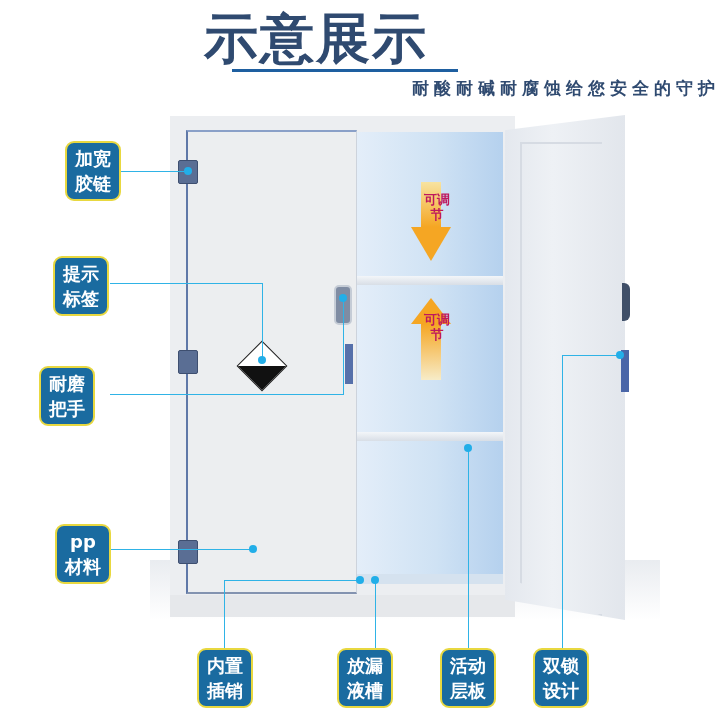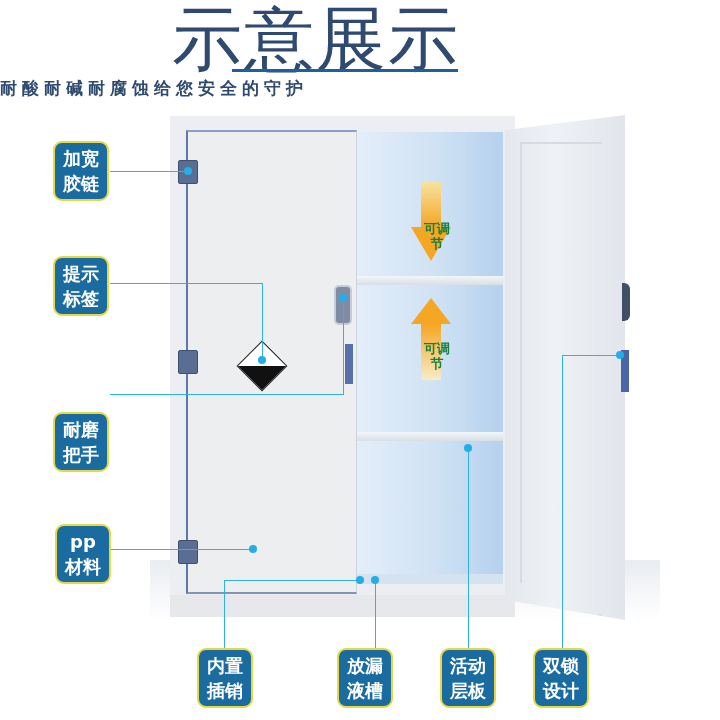--- a/index.html
+++ b/index.html
@@ -1,21 +1,21 @@
 <!DOCTYPE html>
 <html><head>
 <meta charset="utf-8">
 <style>
   html, body { margin:0; padding:0; }
   body { width:720px; height:720px; background:#ffffff; position:relative; overflow:hidden;
          font-family: "DejaVu Sans", "Liberation Sans", sans-serif; }
   .title { position:absolute; left:0; width:632px; top:8px; text-align:center;
-           font-size:70px; font-weight:normal; color:#2f4a70; letter-spacing:2px; line-height:62px; }
+           font-size:54px; font-weight:bold; color:#2f4a70; letter-spacing:2px; line-height:62px; }
   .title-underline { position:absolute; left:232px; top:69px; width:226px; height:3px; background:#1e5fa0; }
-  .subtitle { position:absolute; left:0; width:720px; top:76px; text-align:left;
+  .subtitle { position:absolute; left:0; width:720px; top:76px; text-align:right;
               font-size:17px; font-weight:bold; color:#2f4a70; letter-spacing:5px; line-height:24px; }
 
   
   .cab-shadow { position:absolute; left:150px; top:560px; width:510px; height:60px;
                 background:linear-gradient(#e9ecf0, #ffffff); }
   .cab-body { position:absolute; left:170px; top:116px; width:345px; height:500px; background:#eceef1; }
   .cab-base { position:absolute; left:170px; top:595px; width:345px; height:22px; background:#e6e8eb; }
   .left-door { position:absolute; left:186px; top:130px; width:168px; height:460px; background:#eceef0;
                border-left:2px solid #5f78a8; border-top:2px solid #8aa0c8; border-bottom:2px solid #8393b0; border-right:1px solid #cdd3dc; }
   .interior { position:absolute; left:355px; top:132px; width:148px; height:452px;
@@ -32,21 +32,21 @@
   .handle-bot { position:absolute; left:345px; top:344px; width:8px; height:40px; background:#5670aa; }
   .rlock-top { position:absolute; left:622px; top:283px; width:8px; height:38px; background:#3f4f68; border-radius:0 6px 6px 0; }
   .rlock-bot { position:absolute; left:621px; top:350px; width:8px; height:42px; background:#4a66a8; }
   .hazard { position:absolute; left:244px; top:348px; width:34px; height:34px; transform:rotate(45deg);
             background:linear-gradient(135deg,#ffffff 50%,#111 50%); border:1px solid #222; }
 
   
   .arrow { position:absolute; width:40px; }
   .arrow-stem { position:absolute; left:10px; width:20px; }
   .arrow-head { position:absolute; left:0; width:0; height:0; border-left:20px solid transparent; border-right:20px solid transparent; }
-  .arrow-text { position:absolute; left:10px; width:32px; text-align:center; font-size:13px; font-weight:bold; color:#15803d; line-height:15px;margin-top:29px; }
+  .arrow-text { position:absolute; left:10px; width:32px; text-align:center; font-size:13px; font-weight:bold; color:#be185d; line-height:15px; }
 
   
   .label { position:absolute; width:56px; background:#1a6ba0; border:2px solid #e8d840; border-radius:9px;
            color:#fff; font-size:18px; font-weight:bold; line-height:25px; text-align:center; padding:3px 0; box-sizing:border-box; }
   .line { position:absolute; background:#2fb3e6; }
   .dot { position:absolute; width:8px; height:8px; border-radius:50%; background:#22aee8; margin:-4px 0 0 -4px; }
 </style>
 </head>
 <body>
 
@@ -108,29 +108,29 @@
 <div class="line" style="left:375px; top:580px; width:1px; height:70px;"></div>
 <div class="dot" style="left:375px; top:580px;"></div>
 
 <div class="line" style="left:468px; top:448px; width:1px; height:202px;"></div>
 <div class="dot" style="left:468px; top:448px;"></div>
 
 <div class="line" style="left:562px; top:355px; width:58px; height:1px;"></div>
 <div class="line" style="left:562px; top:355px; width:1px; height:295px;"></div>
 <div class="dot" style="left:620px; top:355px;"></div>
 
-<div class="label" style="left:53px; top:141px;">
+<div class="label" style="left:65px; top:141px;">
   <div>加宽</div>
   <div>胶链</div>
 </div>
 <div class="label" style="left:53px; top:256px;">
   <div>提示</div>
   <div>标签</div>
 </div>
-<div class="label" style="left:53px; top:366px;margin-top:46px;">
+<div class="label" style="left:39px; top:366px;">
   <div>耐磨</div>
   <div>把手</div>
 </div>
 <div class="label" style="left:55px; top:524px;">
   <div>pp</div>
   <div>材料</div>
 </div>
 
 <div class="label" style="left:197px; top:648px;text-align:center;">
   <div>内置</div>

